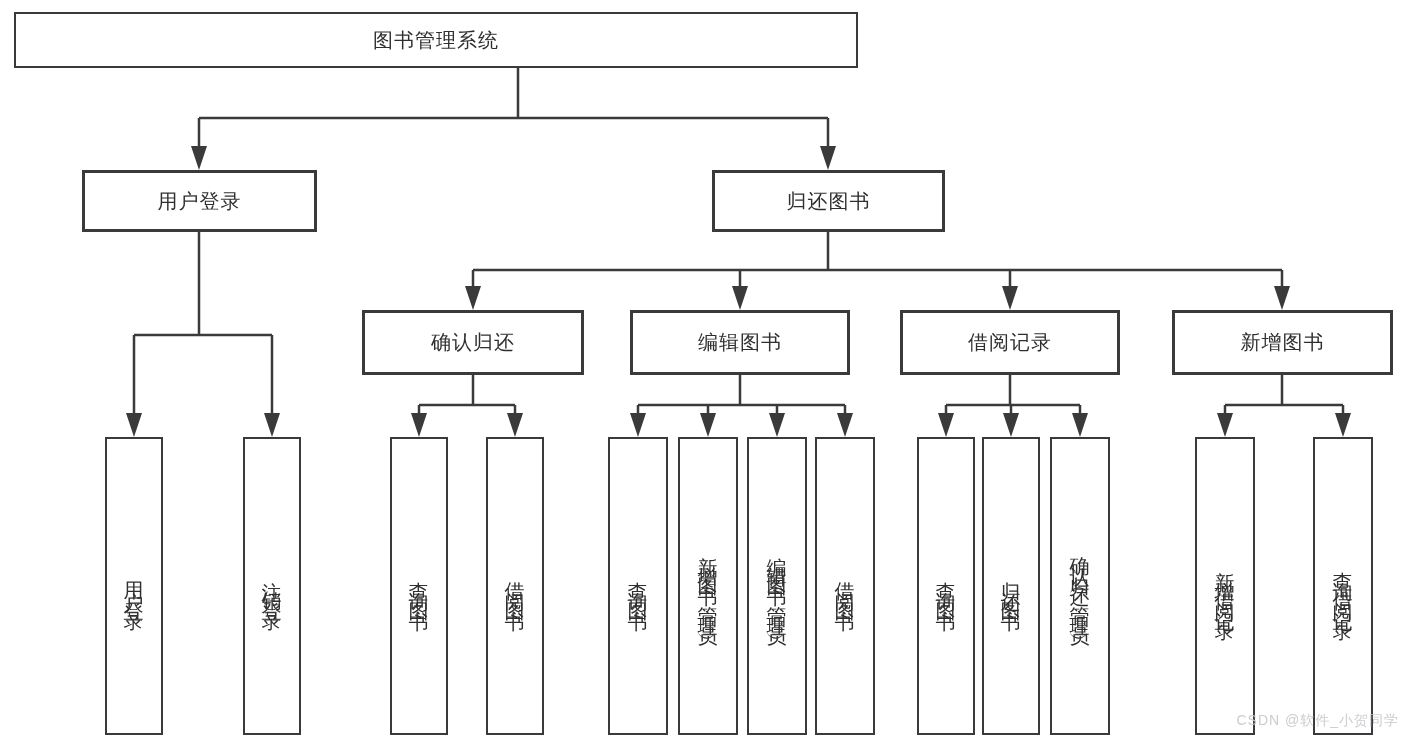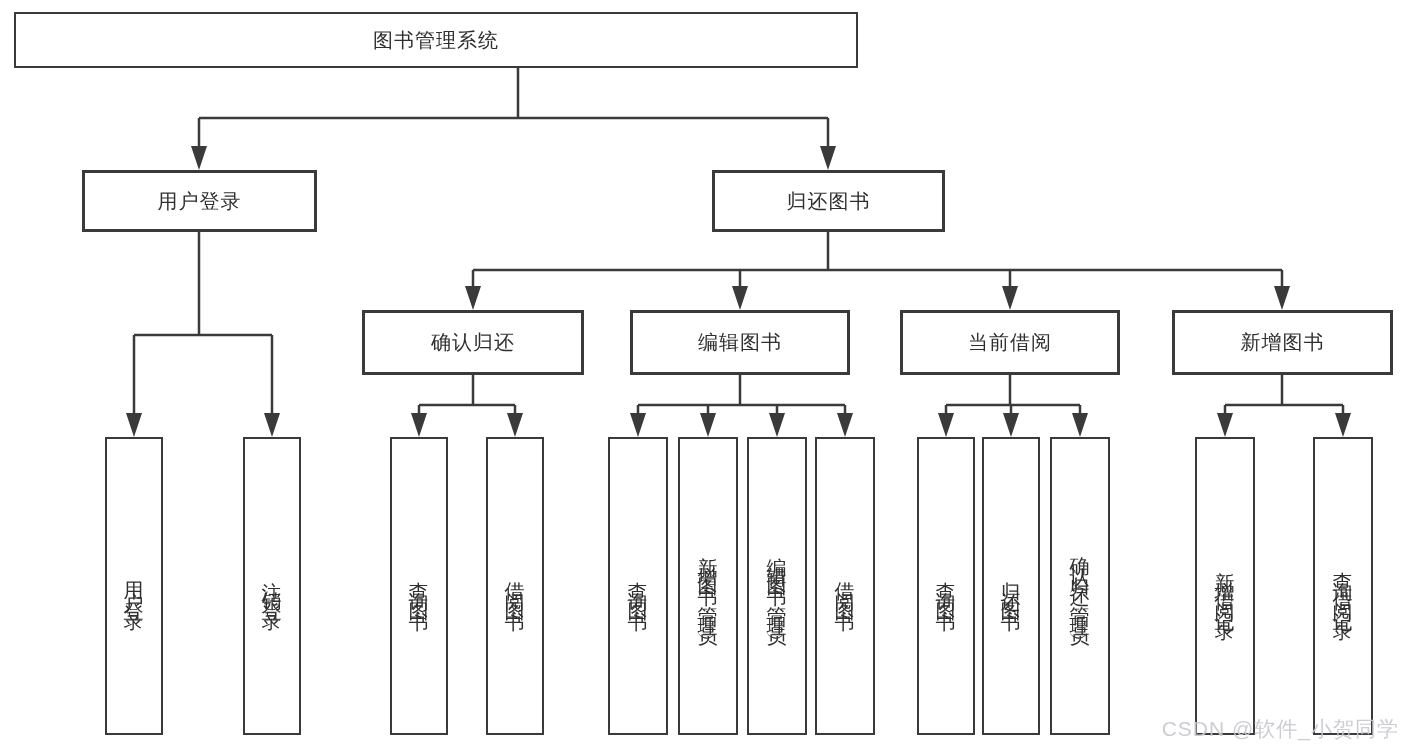--- a/index.html
+++ b/index.html
@@ -5,21 +5,21 @@
   html,body{margin:0;padding:0;background:#ffffff;}
   body{font-family:"Liberation Sans","DejaVu Sans",sans-serif;}
   .canvas{position:relative;width:1405px;height:747px;background:#ffffff;overflow:hidden;}
   .connectors{position:absolute;left:0;top:0;width:1405px;height:747px;}
   .node{position:absolute;box-sizing:border-box;background:#ffffff;border:3px solid #3a3a3a;
         display:flex;align-items:center;justify-content:center;color:#2f2f2f;}
   .node.b2{border-width:2px;}
   .h span{font-size:20px;letter-spacing:1px;white-space:nowrap;}
   .v span{writing-mode:vertical-rl;text-orientation:mixed;font-size:20px;letter-spacing:10px;
           line-height:1;white-space:nowrap;}
-  .watermark{position:absolute;right:6px;bottom:4px;font-size:21px;color:rgba(200,200,206,0.92);
+  .watermark{position:absolute;right:6px;bottom:17px;font-size:14px;color:rgba(200,200,206,0.92);
              letter-spacing:1px;z-index:10;white-space:nowrap;}
 </style>
 </head>
 <body>
 
 <div class="canvas">
 
   <svg class="connectors" viewBox="0 0 1405 747" xmlns="http://www.w3.org/2000/svg">
     <g stroke="#3a3a3a" stroke-width="2.5" fill="none">
 
@@ -74,21 +74,21 @@
     <span>归还图书</span>
   </div>
 
   <div class="node h" style="left:362px;top:310px;width:222px;height:65px">
     <span>确认归还</span>
   </div>
   <div class="node h" style="left:630px;top:310px;width:220px;height:65px">
     <span>编辑图书</span>
   </div>
   <div class="node h" style="left:900px;top:310px;width:220px;height:65px">
-    <span>当前借阅</span>
+    <span>借阅记录</span>
   </div>
   <div class="node h" style="left:1172px;top:310px;width:221px;height:65px">
     <span>新增图书</span>
   </div>
 
   <div class="node v b2" style="left:105px;top:437px;width:58px;height:298px">
     <span>用户登录</span>
   </div>
   <div class="node v b2" style="left:243px;top:437px;width:58px;height:298px">
     <span>注销登录</span>

